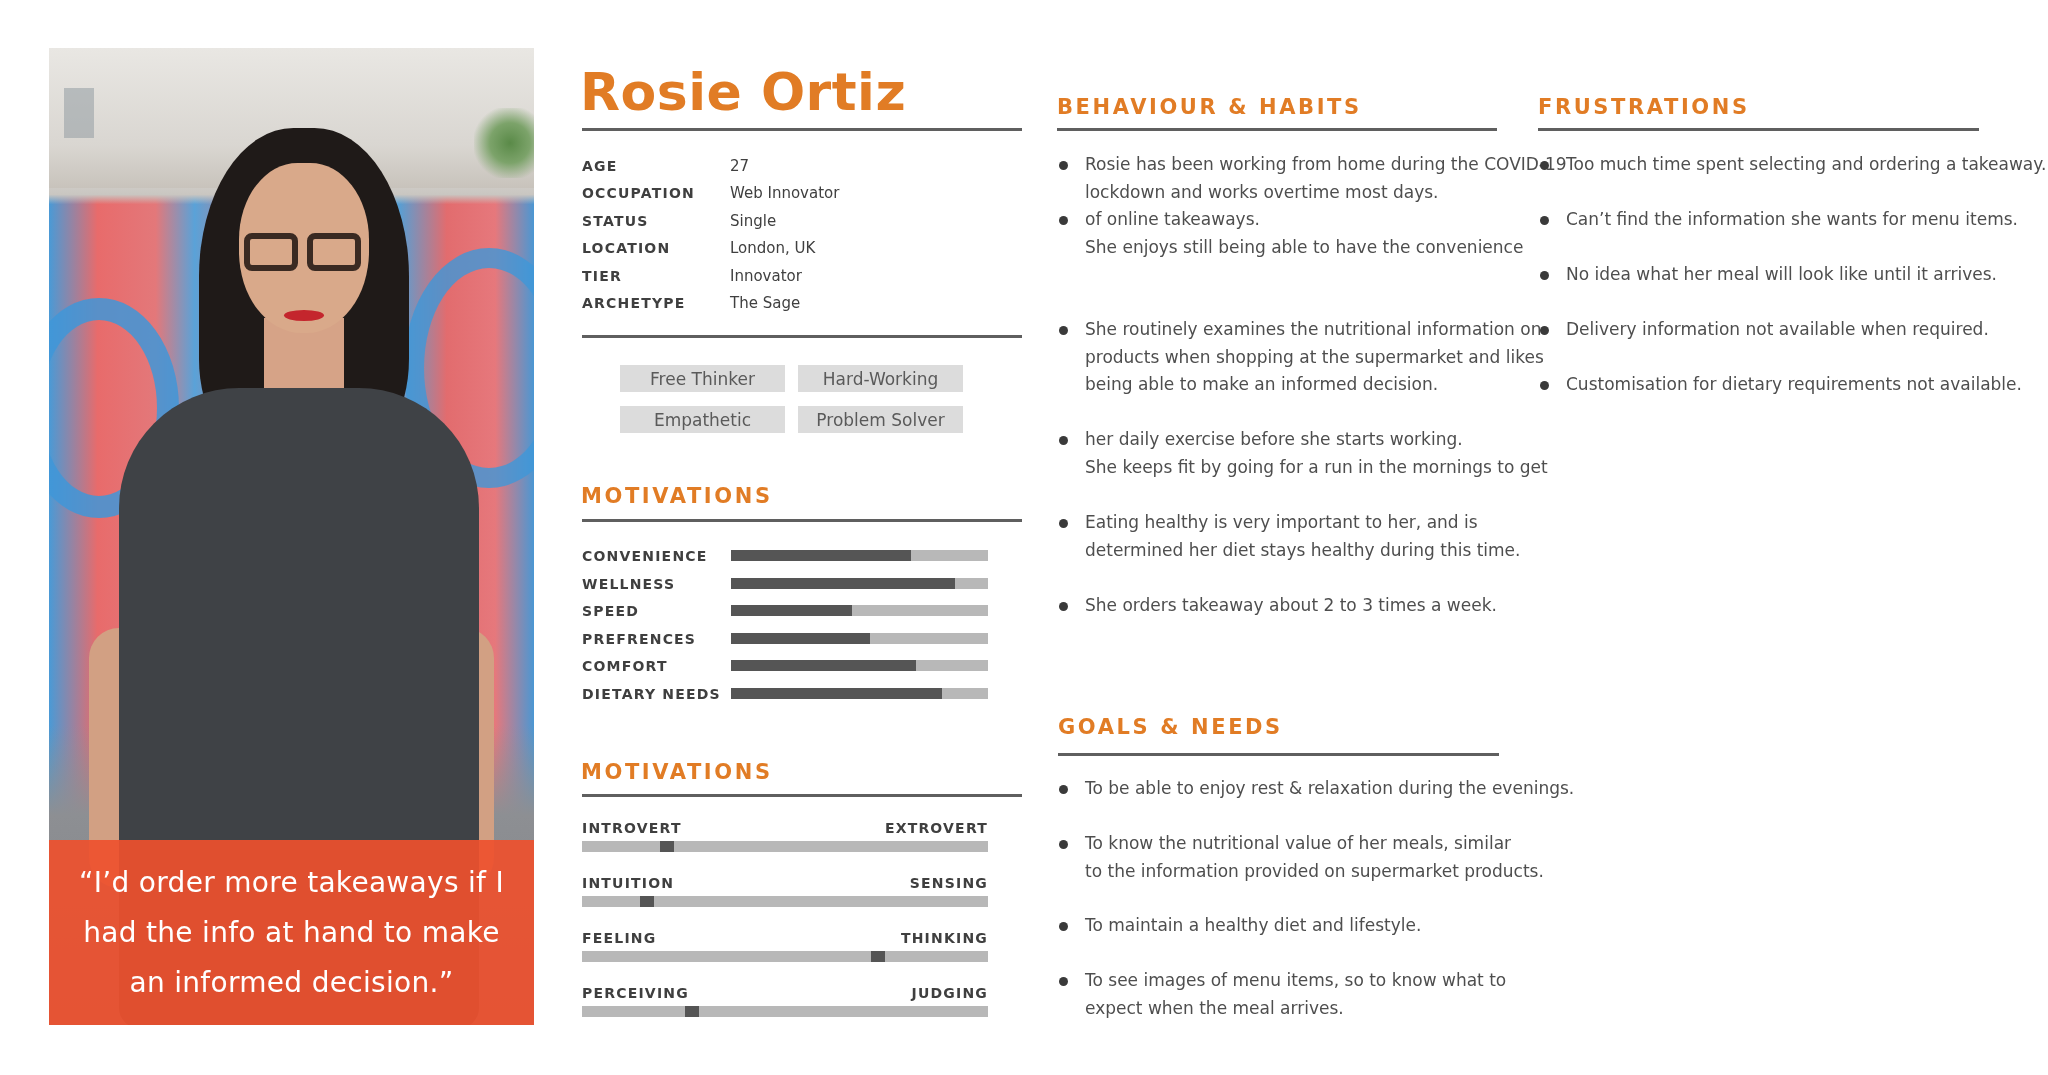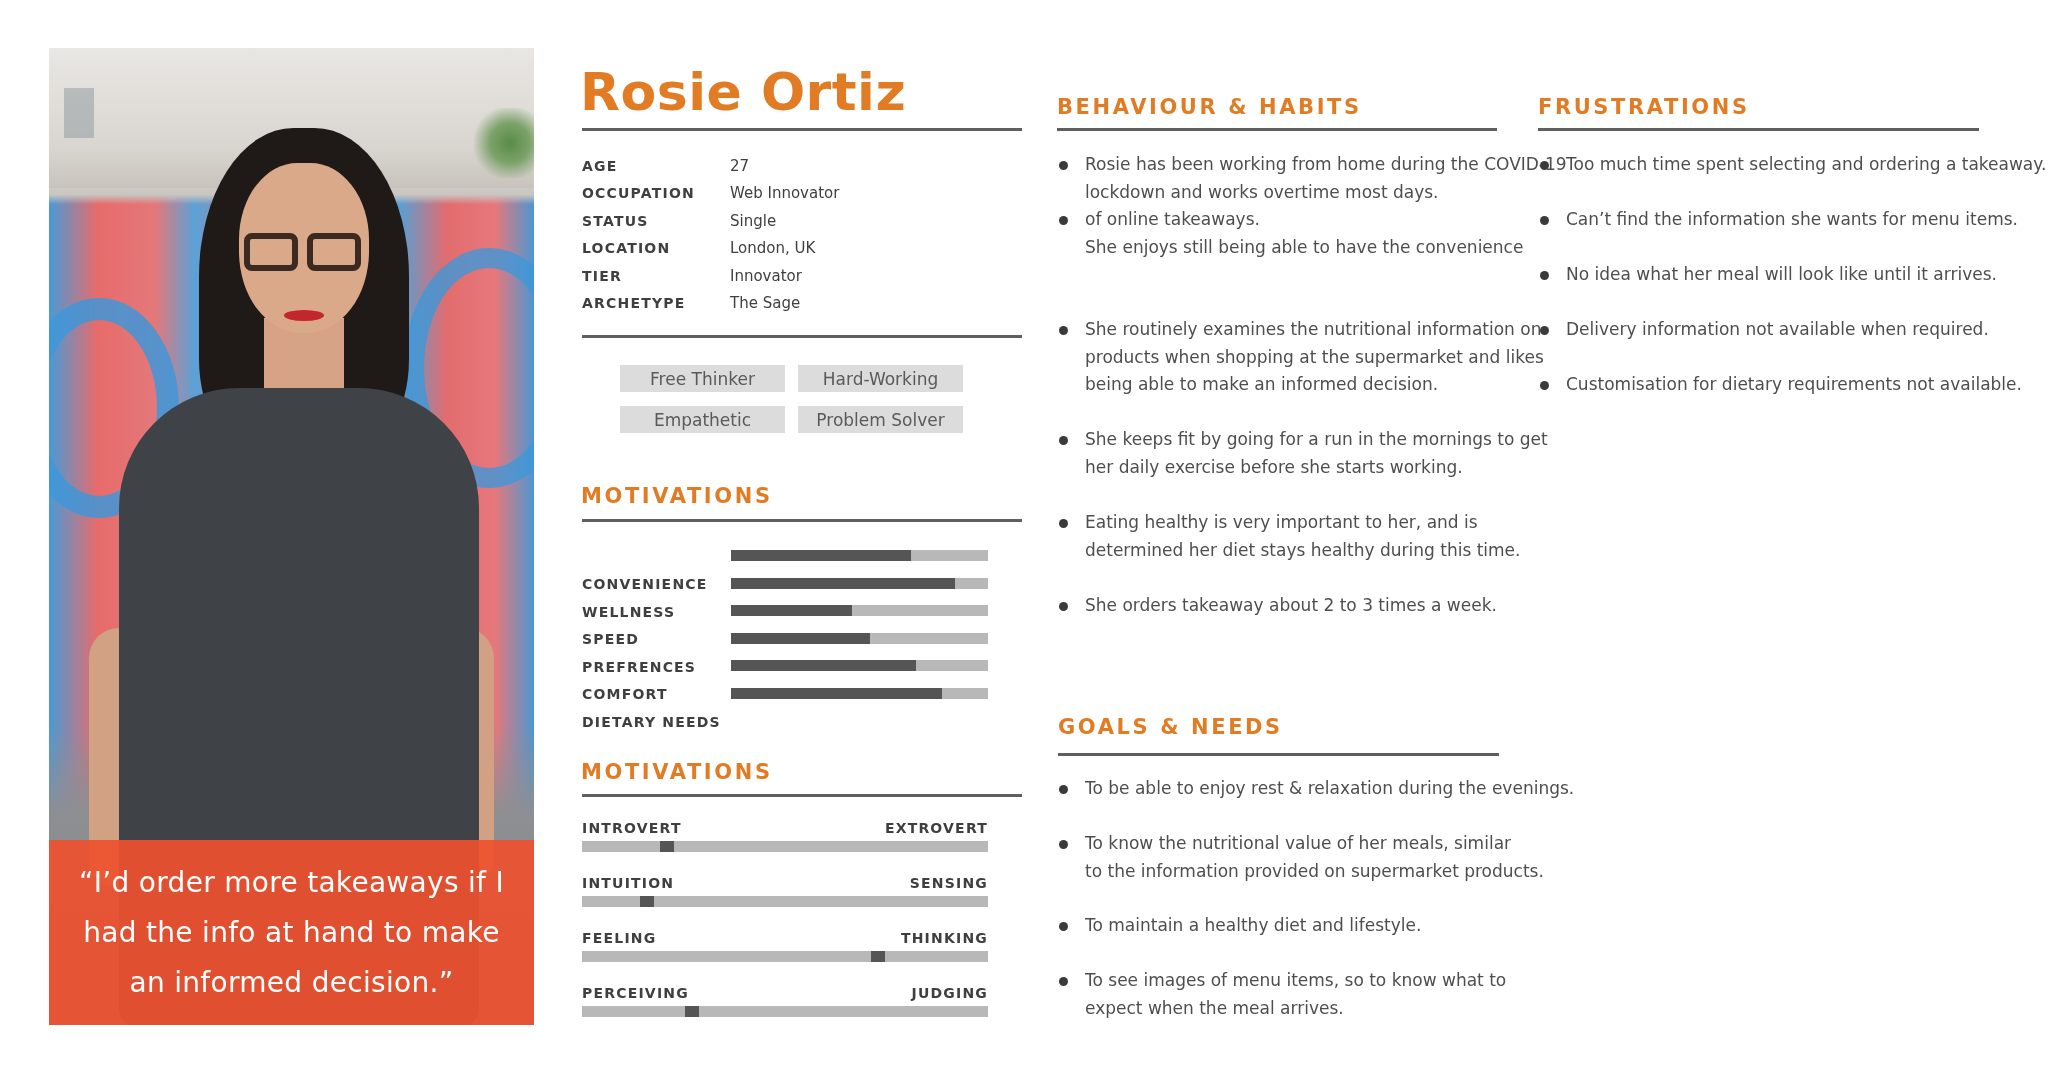--- a/index.html
+++ b/index.html
@@ -60,21 +60,21 @@
   .info-label { width: 148px; font-weight: bold; font-size: 14px; letter-spacing: 1.2px; color: #3f3f3f; }
   .info-value { font-size: 15px; color: #404040; }
 
   .chip {
     position: absolute; width: 165px; height: 27px; background: #dcdcdc;
     display: flex; align-items: center; justify-content: center;
     font-size: 17px; color: #5a5a5a;
   }
 
   .mot-row { position: absolute; left: 582px; height: 18px; width: 410px; }
-  .mot-label { position: absolute; left: 0; top: 0; font-weight: bold; font-size: 14px; letter-spacing: 1.2px; color: #3f3f3f; line-height: 18px; margin-top: 28px; }
+  .mot-label { position: absolute; left: 0; top: 0; font-weight: bold; font-size: 14px; letter-spacing: 1.2px; color: #3f3f3f; line-height: 18px; }
   .mot-track { position: absolute; left: 149px; top: 3px; width: 257px; height: 11px; background: #b8b8b8; }
   .mot-fill { position: absolute; left: 0; top: 0; height: 100%; background: #555555; }
 
   .pers-row { position: absolute; left: 582px; width: 406px; height: 40px; }
   .pers-left, .pers-right { position: absolute; top: 0; font-weight: bold; font-size: 14px; letter-spacing: 1.2px; color: #3f3f3f; line-height: 18px; }
   .pers-left { left: 0; } .pers-right { right: 0; }
   .pers-track { position: absolute; left: 0; top: 22px; width: 406px; height: 11px; background: #b8b8b8; }
   .pers-marker { position: absolute; top: 0; width: 14px; height: 11px; background: #555555; transform: translateX(-50%); }
 
   
@@ -234,22 +234,22 @@
       <span style="display: block;">She enjoys still being able to have the convenience</span>
     </li>
     <li class="bullet-item" style="position: absolute; top: 316px; white-space: nowrap;">
       <span class="bullet-dot"></span>
       <span style="display: block;">She routinely examines the nutritional information on</span>
       <span style="display: block;">products when shopping at the supermarket and likes</span>
       <span style="display: block;">being able to make an informed decision.</span>
     </li>
     <li class="bullet-item" style="position: absolute; top: 426px; white-space: nowrap;">
       <span class="bullet-dot"></span>
+      <span style="display: block;">her daily exercise before she starts working.</span>
       <span style="display: block;">She keeps fit by going for a run in the mornings to get</span>
-      <span style="display: block;">her daily exercise before she starts working.</span>
     </li>
     <li class="bullet-item" style="position: absolute; top: 509px; white-space: nowrap;">
       <span class="bullet-dot"></span>
       <span style="display: block;">Eating healthy is very important to her, and is</span>
       <span style="display: block;">determined her diet stays healthy during this time.</span>
     </li>
     <li class="bullet-item" style="position: absolute; top: 592px; white-space: nowrap;">
       <span class="bullet-dot"></span>
       <span style="display: block; text-align: right;">She orders takeaway about 2 to 3 times a week.</span>
     </li>

